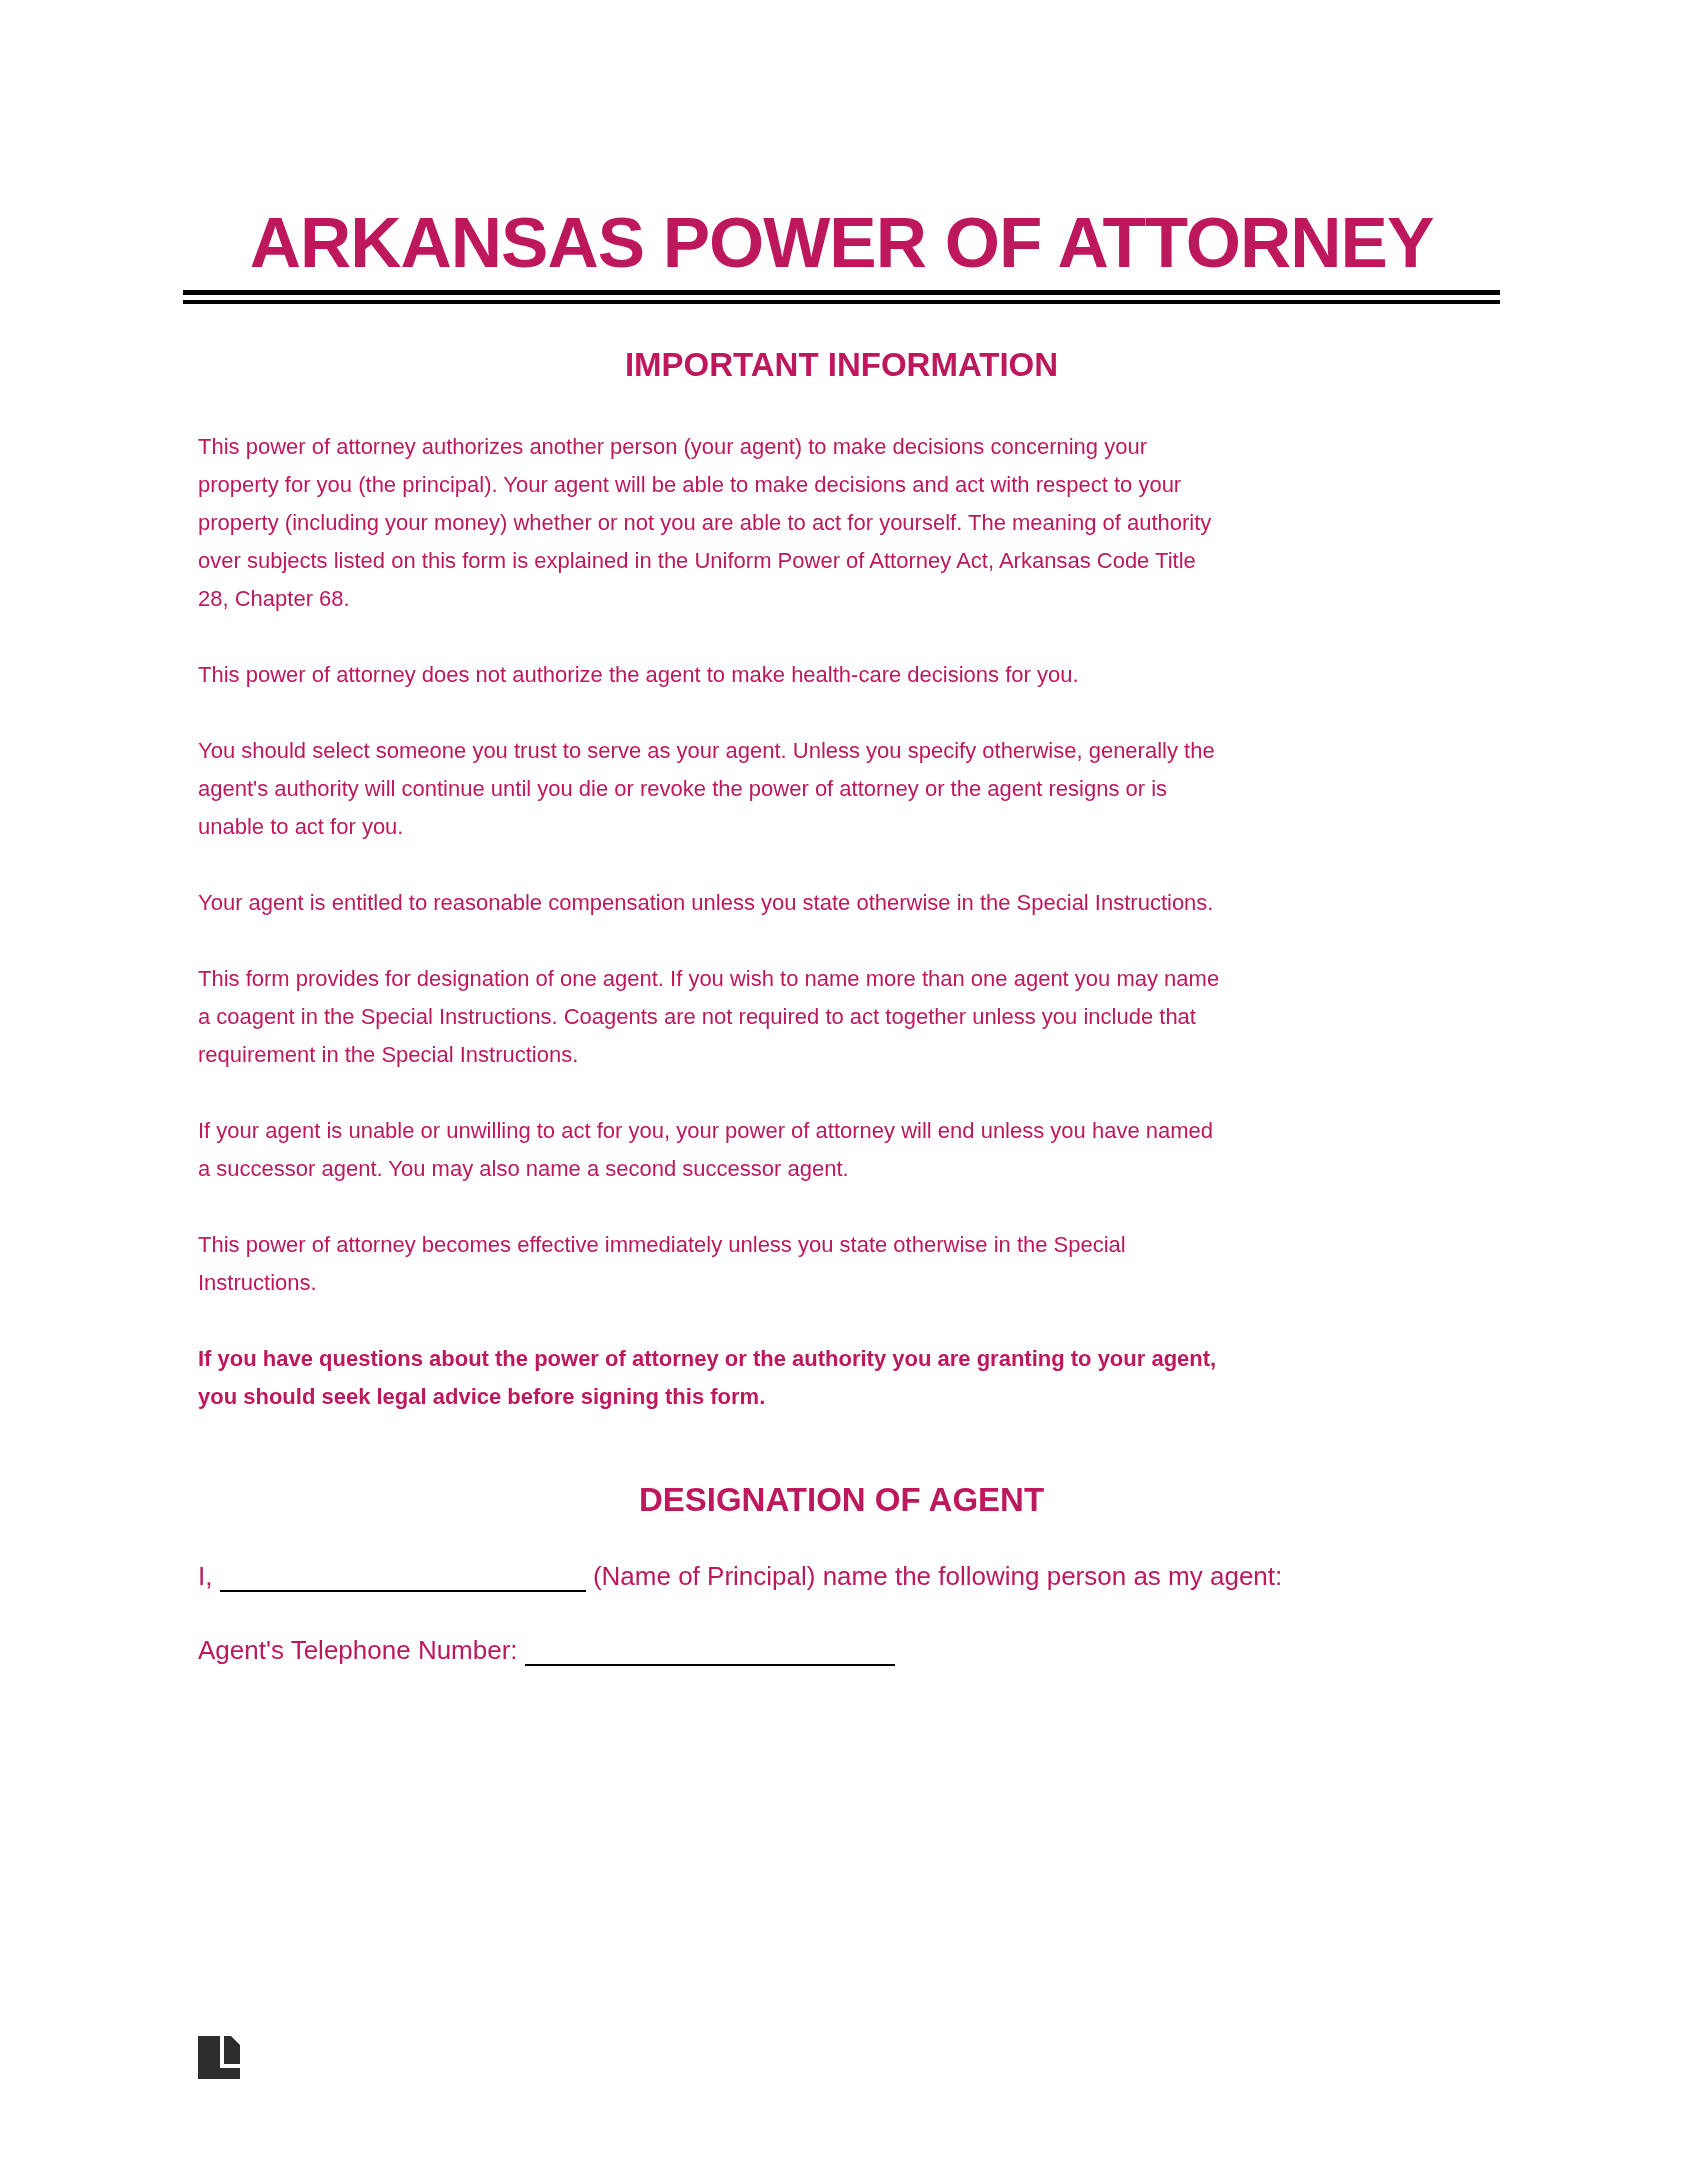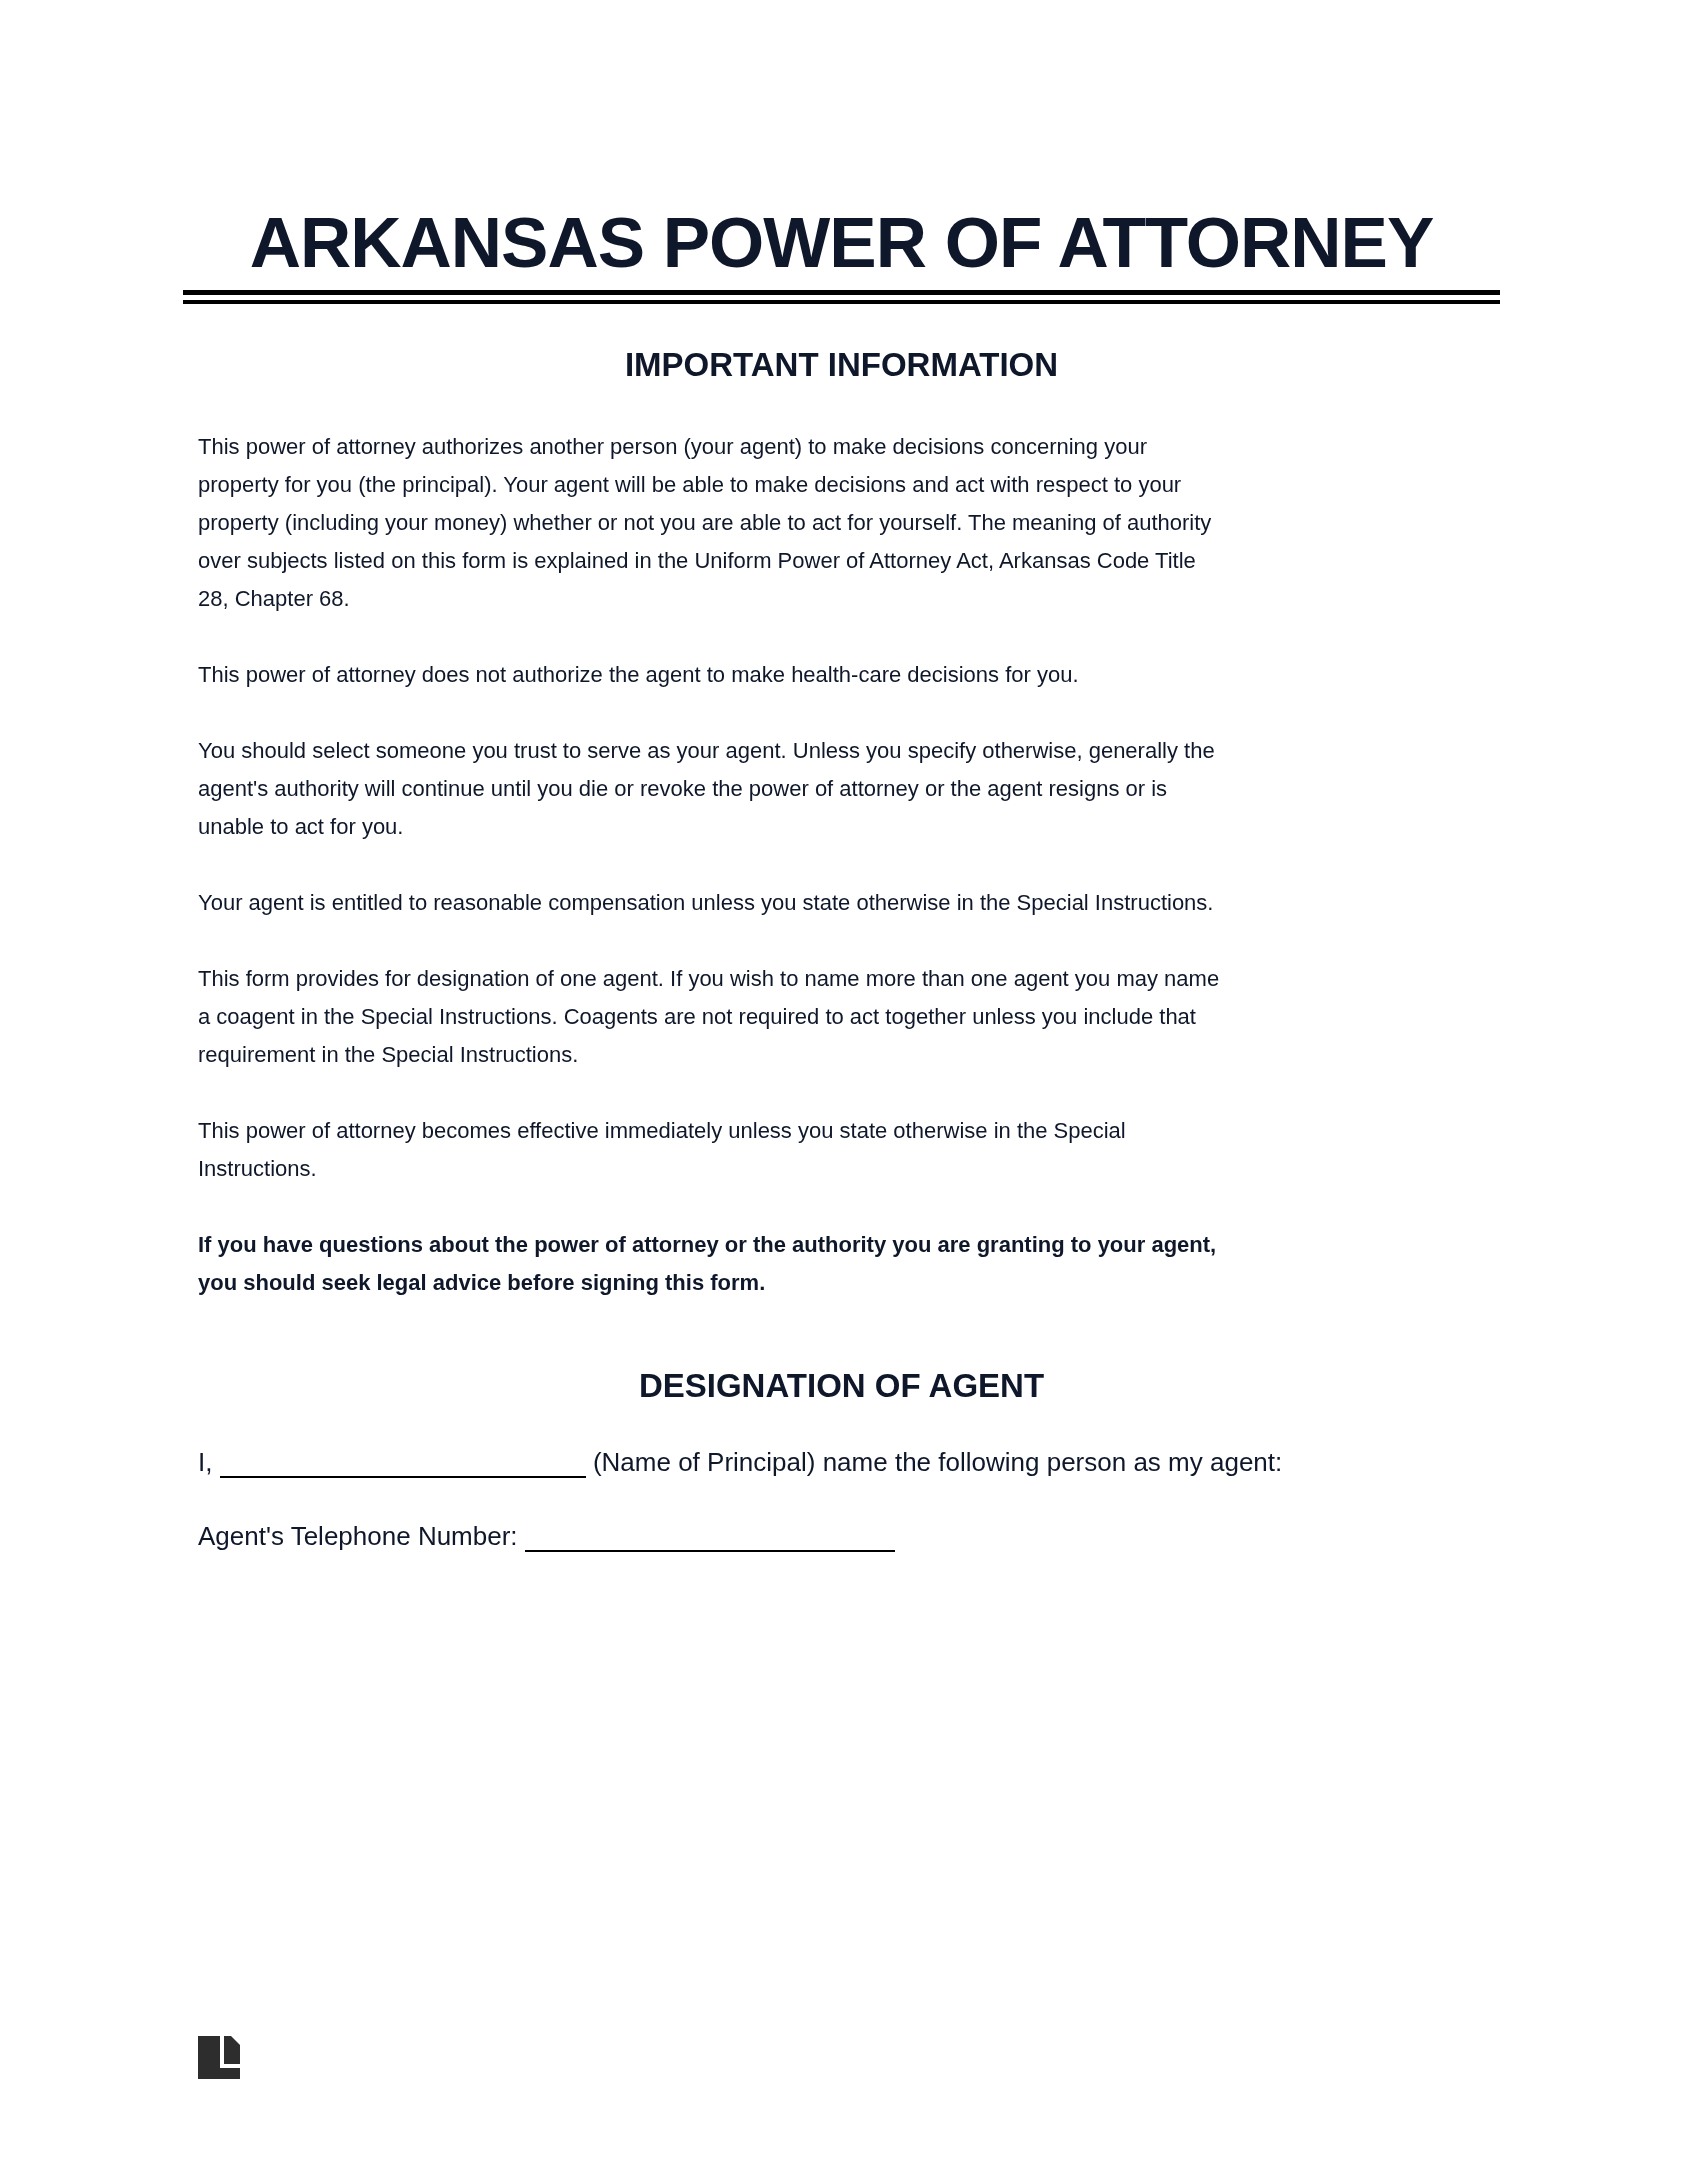--- a/index.html
+++ b/index.html
@@ -2,21 +2,21 @@
 <html><head>
 <meta charset="utf-8">
 <style>
   * { box-sizing: border-box; }
   html, body { margin: 0; padding: 0; background: #ffffff; }
   .page {
     position: relative;
     width: 1683px;
     height: 2178px;
     background: #ffffff;
-    color: #0f172a;
+    color: #be185d;
     font-family: "Liberation Sans", sans-serif;
     overflow: hidden;
   }
   .doc-title {
     margin: 203px 0 0 0;
     text-align: center;
     font-size: 71px;
     line-height: 79px;
     font-weight: bold;
     letter-spacing: -1px;
@@ -111,20 +111,22 @@
 over subjects listed on this form is explained in the Uniform Power of Attorney Act, Arkansas Code Title
 28, Chapter 68.</p>
     <p>This power of attorney does not authorize the agent to make health-care decisions for you.</p>
     <p>You should select someone you trust to serve as your agent. Unless you specify otherwise, generally the
 agent's authority will continue until you die or revoke the power of attorney or the agent resigns or is
 unable to act for you.</p>
     <p>Your agent is entitled to reasonable compensation unless you state otherwise in the Special Instructions.</p>
     <p>This form provides for designation of one agent. If you wish to name more than one agent you may name
 a coagent in the Special Instructions. Coagents are not required to act together unless you include that
 requirement in the Special Instructions.</p>
+    <p>If your agent is unable or unwilling to act for you, your power of attorney will end unless you have named
+a successor agent. You may also name a second successor agent.</p>
     <p>This power of attorney becomes effective immediately unless you state otherwise in the Special
 Instructions.</p>
     <p class="notice">If you have questions about the power of attorney or the authority you are granting to your agent,
 you should seek legal advice before signing this form.</p>
   </div>
 
   <h2 class="section-heading heading-designation">DESIGNATION OF AGENT</h2>
 
   <div class="body-text form-rows">
 

